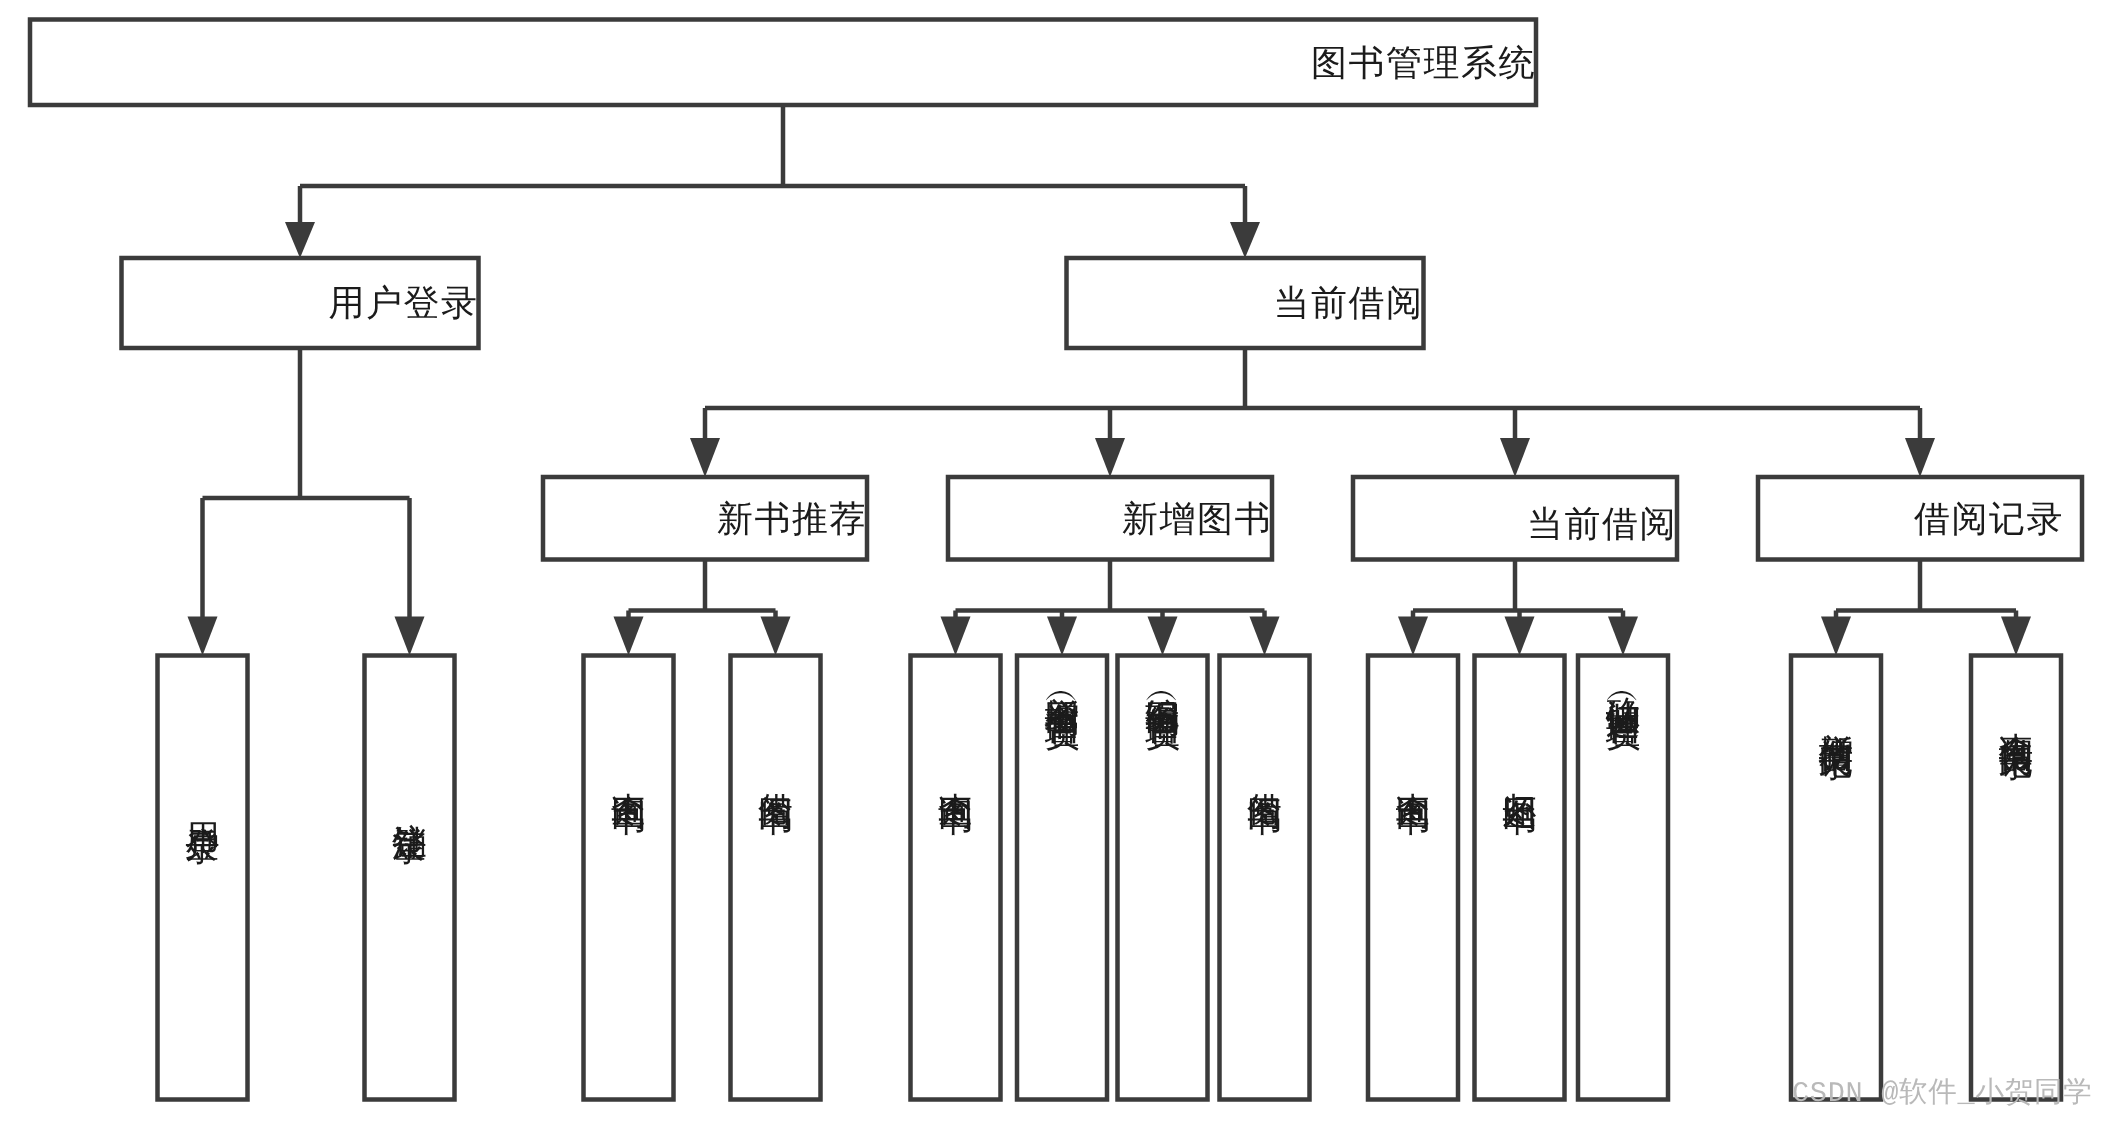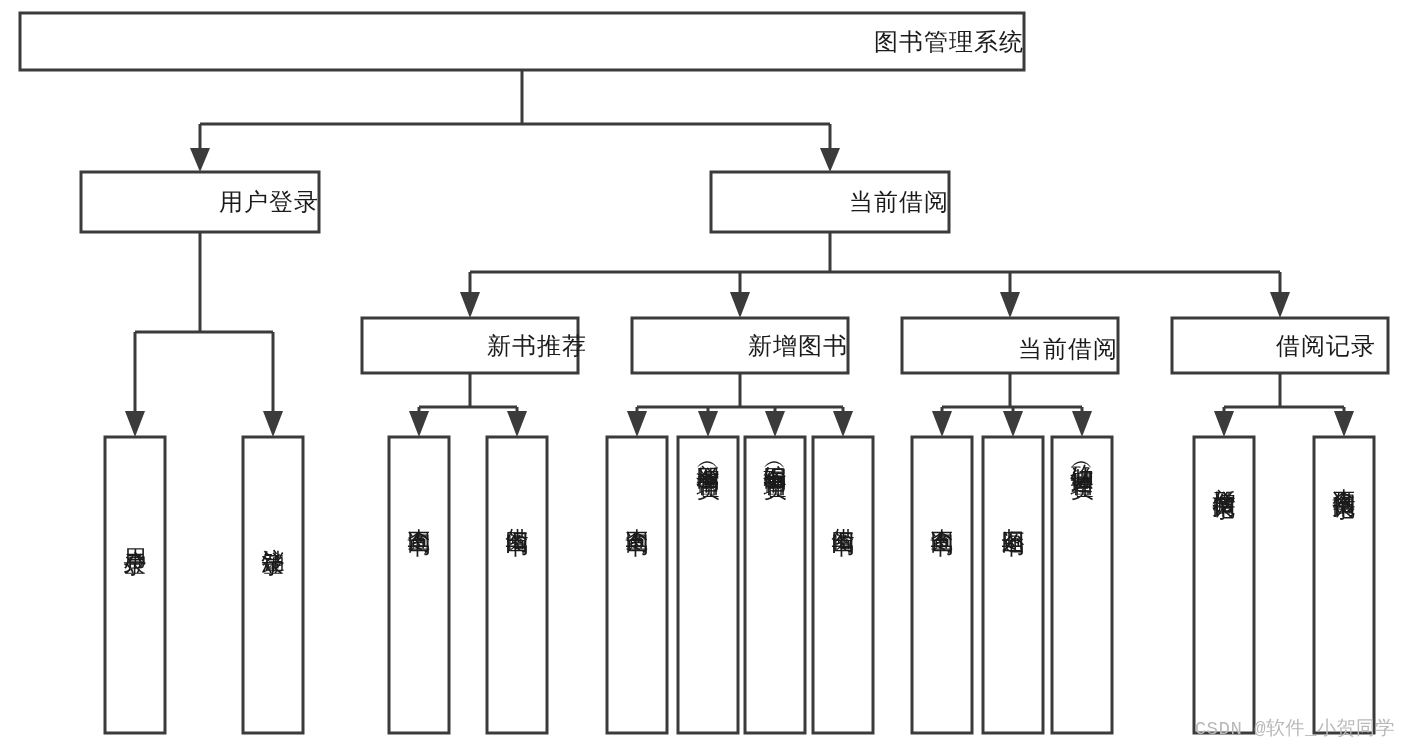--- a/index.html
+++ b/index.html
@@ -192,21 +192,21 @@
     <span class="hlabel-text">图书管理系统</span>
   </div>
 
   <div class="hlabel-wrap" style="left:81px;  top:172px; width:238px; height:60px;">
     <span class="hlabel-text">用户登录</span>
   </div>
   <div class="hlabel-wrap" style="left:711px; top:172px; width:238px; height:60px;">
     <span class="hlabel-text">当前借阅</span>
   </div>
 
-  <div class="hlabel-wrap" style="left:344px; top:318px; width:216px; height:56px;padding-left:27px;">
+  <div class="hlabel-wrap" style="left:362px; top:318px; width:216px; height:56px;">
     <span class="hlabel-text">新书推荐</span>
   </div>
   <div class="hlabel-wrap" style="left:632px; top:318px; width:216px; height:55px;">
     <span class="hlabel-text">新增图书</span>
   </div>
   <div class="hlabel-wrap" style="left:902px; top:318px; width:216px; height:62px;">
     <span class="hlabel-text">当前借阅</span>
   </div>
   <div class="hlabel-wrap" style="left:1172px; top:318px; width:204px; height:55px;">
     <span class="hlabel-text">借阅记录</span>

